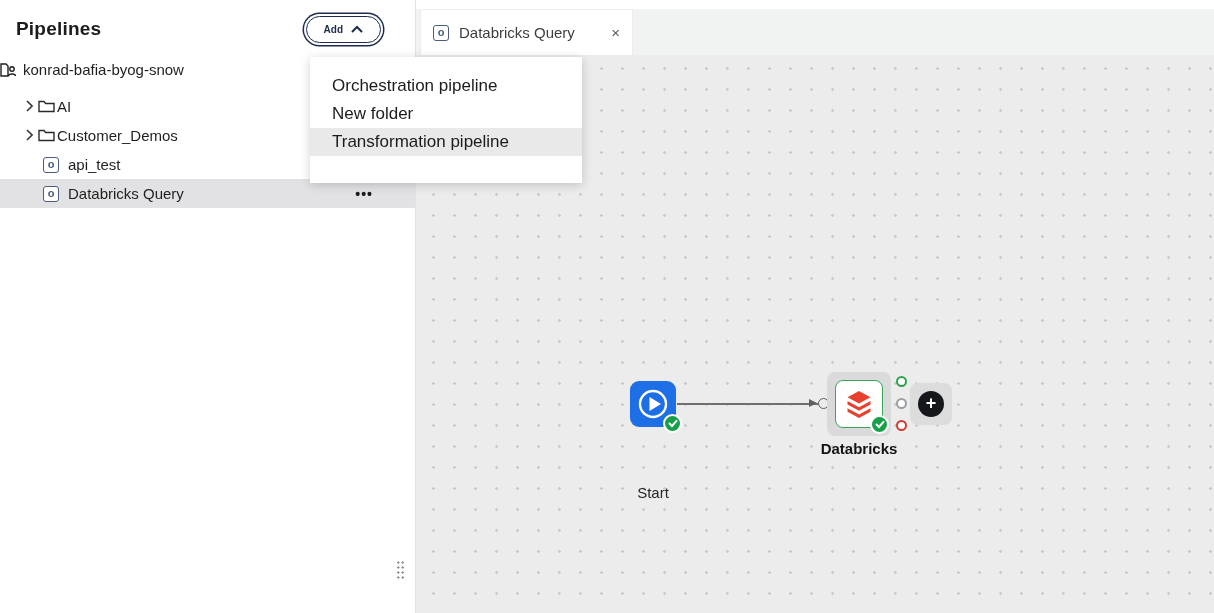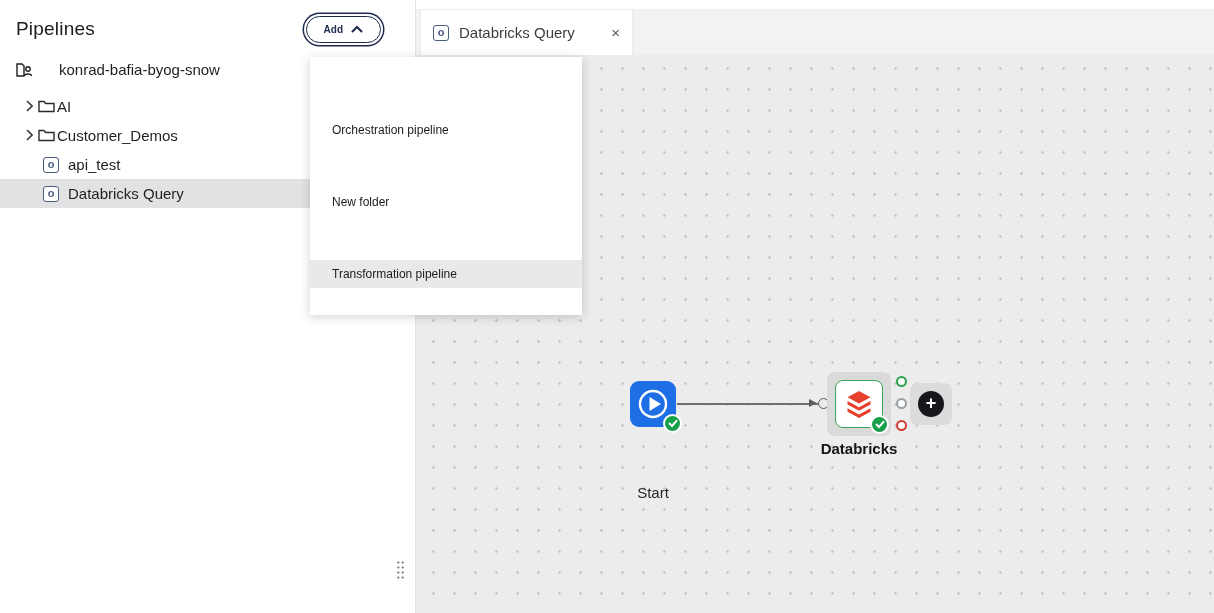--- a/index.html
+++ b/index.html
@@ -2,27 +2,27 @@
 <html><head>
 <meta charset="utf-8">
 <style>
   * { margin:0; padding:0; box-sizing:border-box; }
   html,body { background:#ffffff; font-family:"Liberation Sans", sans-serif; }
   .app { position:relative; width:1214px; height:613px; overflow:hidden; background:#fff; }
 
   
   .sidebar { position:absolute; left:0; top:0; width:416px; height:613px; background:#fff; border-right:1px solid #e3e3e3; }
   .sidebar-header { display:flex; align-items:center; justify-content:space-between; padding:12px 34px 8px 16px; height:54px; }
-  .panel-title { font-size:19px; font-weight:400; color:#1b1b1b; letter-spacing:.2px; }
+  .panel-title { font-size:19px; font-weight:700; color:#1b1b1b; letter-spacing:.2px; }
   .add-btn { display:flex; align-items:center; gap:8px; background:#fff; color:#1d2a4d; font-family:"Liberation Sans",sans-serif;
              font-size:10px; font-weight:700; border:1.5px solid #1d2a4d; border-radius:999px; padding:7px 17px;
              box-shadow:0 0 0 2px #ffffff, 0 0 0 3.5px #1d2a4d; cursor:pointer; }
   .tree { margin-top:0; }
   .tree-row { display:flex; align-items:center; height:28px; font-size:15px; color:#1f1f1f; cursor:pointer; }
-  .row-project { padding-left:16px; gap:26px; height:30px; margin-bottom:8px; }
+  .row-project { padding-left:0; gap:6px; height:30px; margin-bottom:8px; }
   .row-folder { padding-left:22px; gap:2px; margin-bottom:1px; }
   .row-pipeline { padding-left:43px; gap:9px; height:29px; }
   .row-selected { background:#e2e2e4; }
   .chev { display:flex; width:14px; justify-content:center; }
   .pl-icon { width:16px; height:16px; border:1.5px solid #4a5d7e; border-radius:3px; color:#4a5d7e;
              font-size:11px; font-weight:700; display:flex; align-items:center; justify-content:center; line-height:1; background:#fff; }
   .more-btn { margin-left:auto; margin-right:42px; color:#1b1b1b; font-size:14px; letter-spacing:1px; font-weight:700; background:none; border:none; cursor:pointer; }
   .resize-handle { position:absolute; left:396px; top:560px; width:9px; height:19px;
                    background-image:radial-gradient(#8f8f8f 1px, transparent 1.2px); background-size:4.5px 5px; cursor:col-resize; }
 
@@ -60,21 +60,21 @@
   .port-failure { left:480px; top:365px; border:2px solid #cf3b2f; }
 
   .add-component { position:absolute; left:494px; top:328px; width:42px; height:42px; background:#dcdcdc; border-radius:8px;
                    display:flex; align-items:center; justify-content:center; cursor:pointer; border:none; }
   .add-component-circle { width:26px; height:26px; background:#15171b; border-radius:50%; color:#fff; font-size:18px; font-weight:700;
                           display:flex; align-items:center; justify-content:center; line-height:1; padding-bottom:2px; }
 
   
   .add-menu { position:absolute; left:310px; top:57px; width:272px; background:#fff; z-index:50;
               box-shadow:0 2px 10px rgba(0,0,0,.18); padding:15px 0 27px 0; }
-  .menu-item { height:28px; display:flex; align-items:center; padding-left:22px; font-size:12px; color:#1c1c1c; cursor:pointer;margin-top:44px; }
+  .menu-item { height:28px; display:flex; align-items:center; padding-left:22px; font-size:17px; color:#1c1c1c; cursor:pointer; }
   .menu-item.highlighted { background:#e9e9e9; }
 </style>
 </head>
 <body>
 
 <div class="app">
 
   <aside class="sidebar">
     <div class="sidebar-header">
       <div class="panel-title">Pipelines</div>

